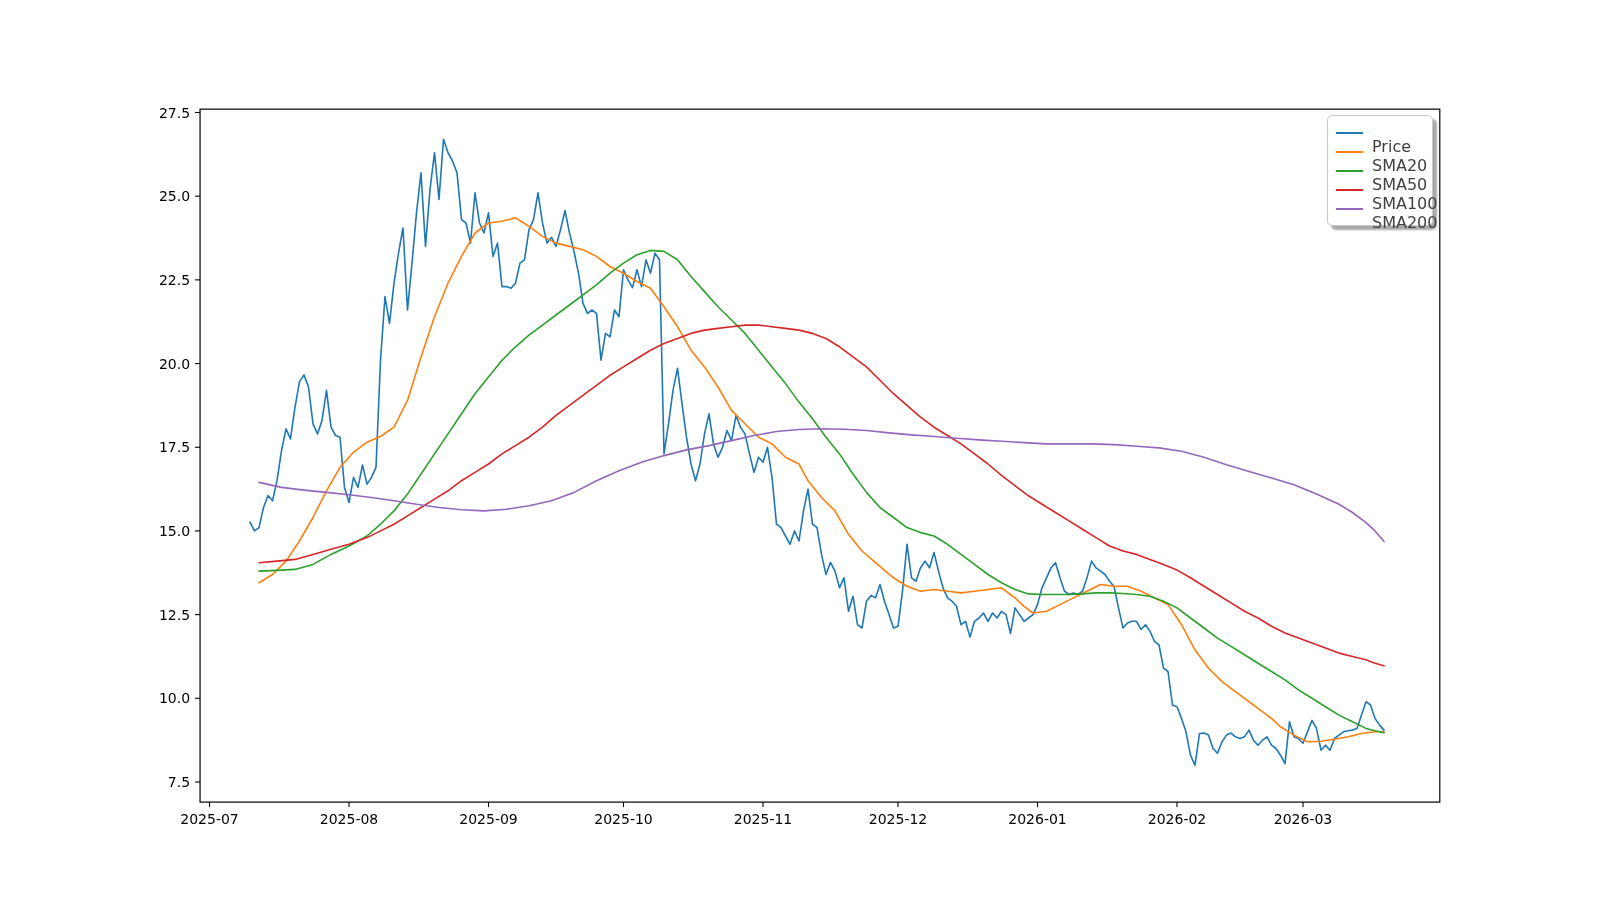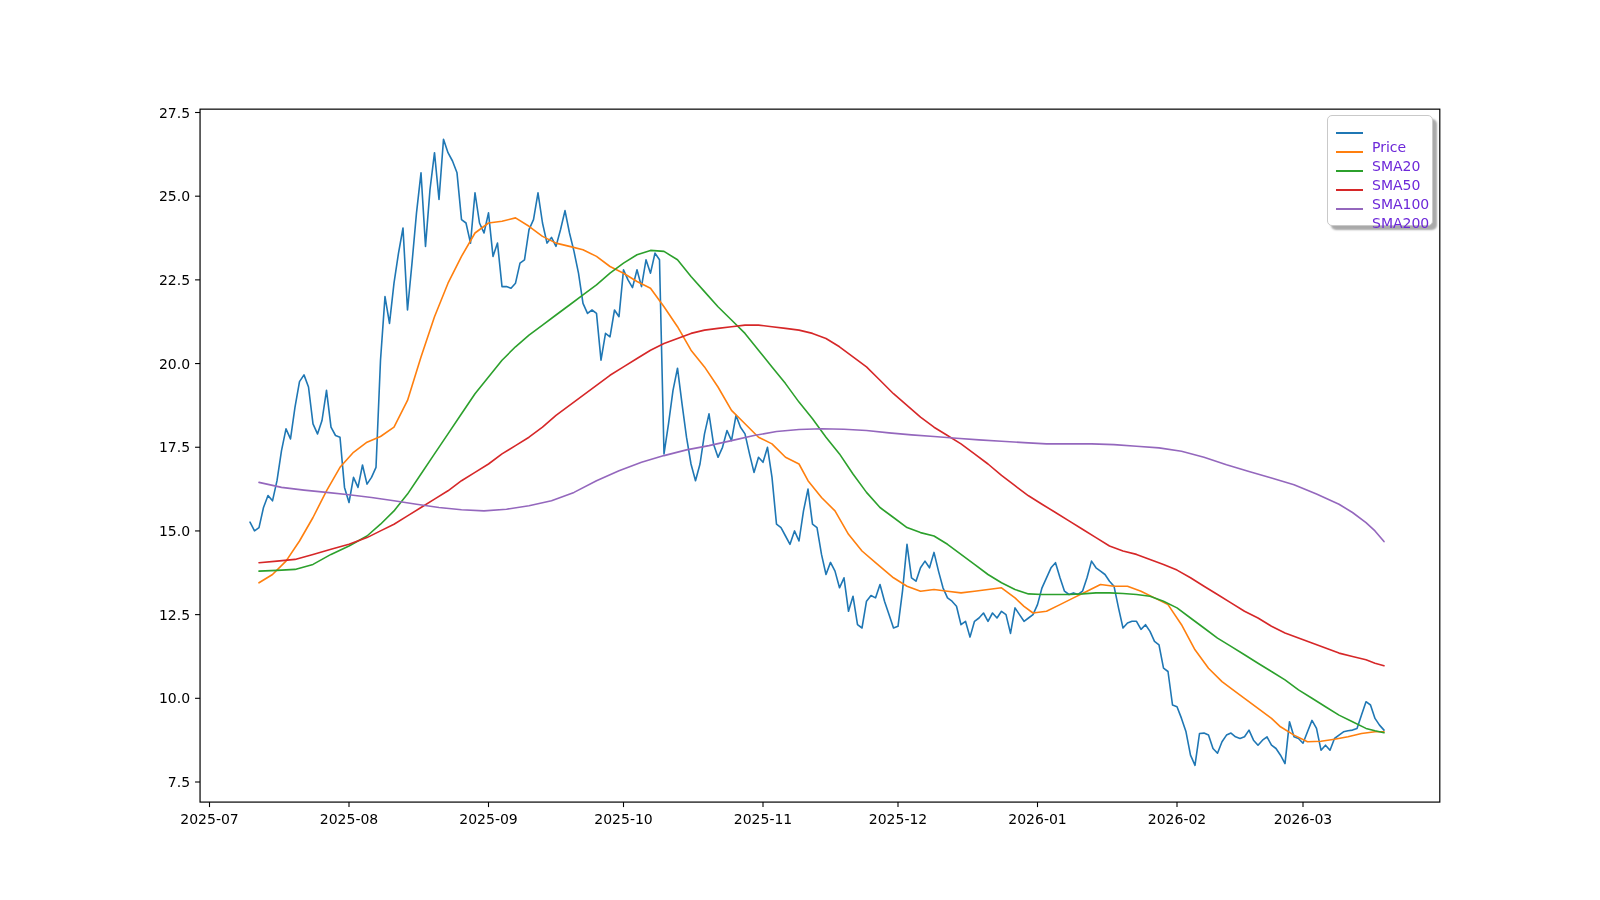--- a/index.html
+++ b/index.html
@@ -5,21 +5,21 @@
   html,body{margin:0;padding:0;background:#ffffff;}
   .figure{position:relative;width:1600px;height:900px;background:#ffffff;overflow:hidden;
           font-family:"DejaVu Sans","Liberation Sans",sans-serif;}
   .chart-svg{position:absolute;left:0;top:0;}
   .tick-label{font-size:14px;fill:#000000;}
   .legend{position:absolute;left:1327px;top:115px;width:106px;box-sizing:border-box;
           background:#ffffff;border:1px solid #c9c9c9;border-radius:5px;
           box-shadow:4px 4px 2px #a9a9a9;padding:7px 8px 7px 8px;z-index:5;}
   .legend-row{display:flex;align-items:center;height:19px;}
   .legend-line{display:inline-block;width:27px;height:2px;margin-right:9px;flex:0 0 27px;}
-  .legend-label{font-size:14px;color:#6d28d9;white-space:nowrap;margin-top:28px;}
+  .legend-label{font-size:16px;color:#404040;white-space:nowrap;margin-top:28px;}
 </style>
 </head>
 <body>
 
 <div class="figure">
   <svg class="chart-svg" id="chart" width="1600" height="900" viewBox="0 0 1600 900">
       <rect x="200.05" y="109.15249999999995" width="1239.75" height="692.9325000000001" fill="none" stroke="#000000" stroke-width="1.2"></rect>
       <line x1="200.05" y1="782" x2="195.05" y2="782" stroke="#000000" stroke-width="1.1"></line>
       <text x="190.05" y="787" text-anchor="end" class="tick-label">7.5</text>
       <line x1="200.05" y1="698.3125" x2="195.05" y2="698.3125" stroke="#000000" stroke-width="1.1"></line>

